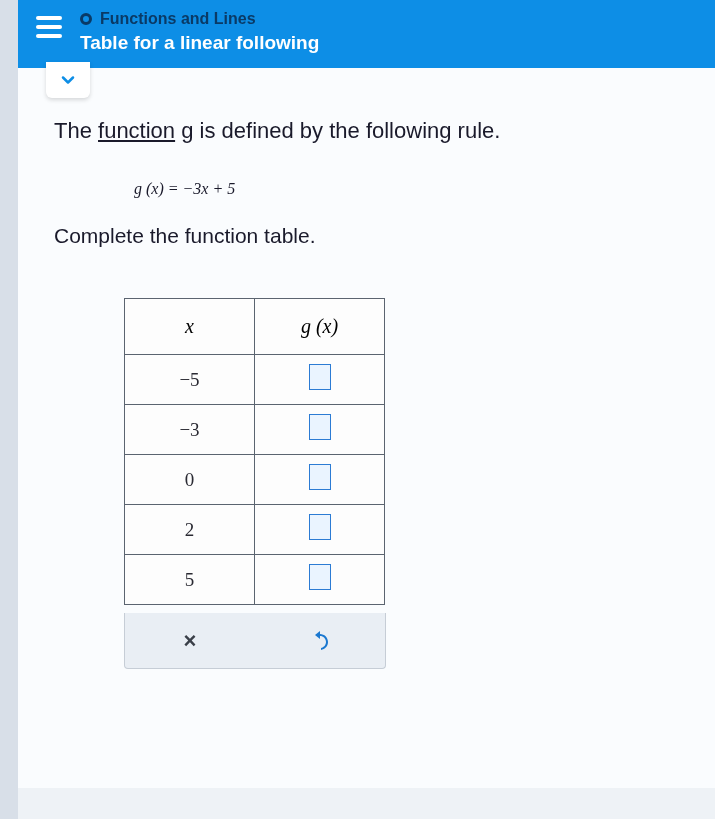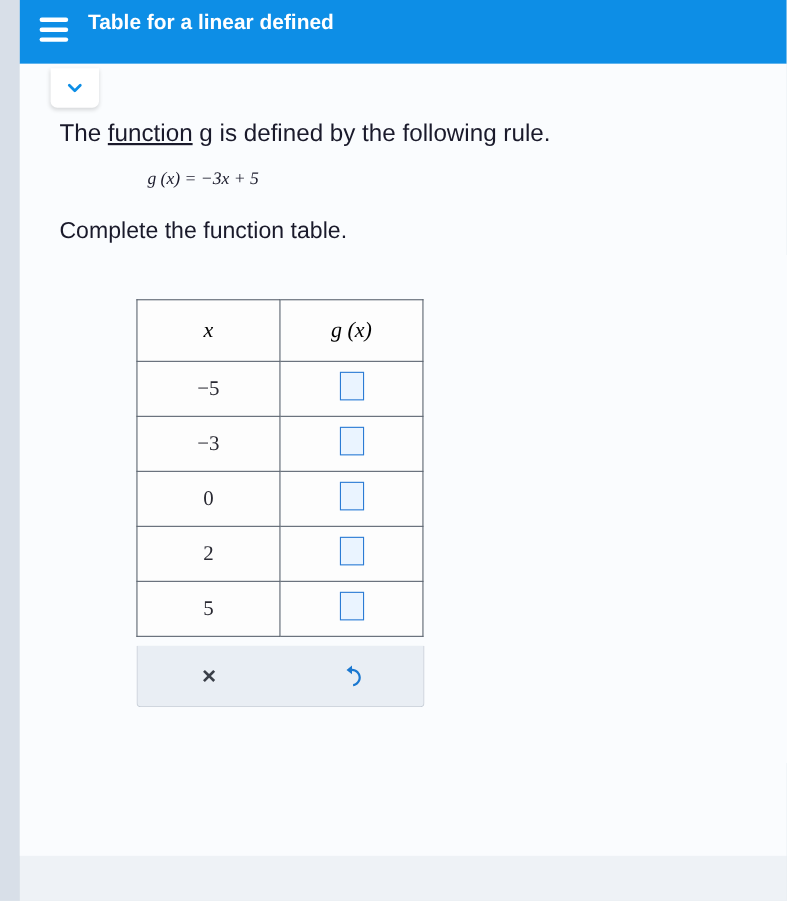--- a/index.html
+++ b/index.html
@@ -80,21 +80,21 @@
     .chevron-tab svg { width: 20px; height: 20px; }
     .content {
       background: #fafcfe;
       margin: 0;
       padding: 50px 36px 30px 36px;
       min-height: 720px;
     }
     .problem-text {
       font-size: 22px;
       color: #1a1a2b;
-      margin-bottom: 20px;
+      margin-bottom: 36px;
     }
     .underline { text-decoration: underline; }
     .equation {
       font-size: 16px;
       font-family: 'Times New Roman', serif;
       font-style: italic;
       margin-left: 80px;
       margin-bottom: 26px;
       color: #1a1a2b;
     }
@@ -165,21 +165,25 @@
 <body>
 
 <div class="page-wrap">
   <div class="header">
     <div class="hamburger">
       <span></span>
         <span></span>
         <span></span>
     </div>
     <div class="header-text">
-      <div class="title-line">Table for a linear defined</div>
+      <div class="breadcrumb-line">
+        <span class="breadcrumb-dot"></span>
+        <span>Functions and Lines</span>
+      </div>
+      <div class="title-line">Table for a linear following</div>
     </div>
   </div>
 
   <div class="chevron-tab">
     <svg viewBox="0 0 24 24">
       <path d="M6 9l6 6 6-6" fill="none" stroke="#0d8ee6" stroke-width="3" stroke-linecap="round" stroke-linejoin="round"></path>
     </svg>
   </div>
 
   <div class="content">

